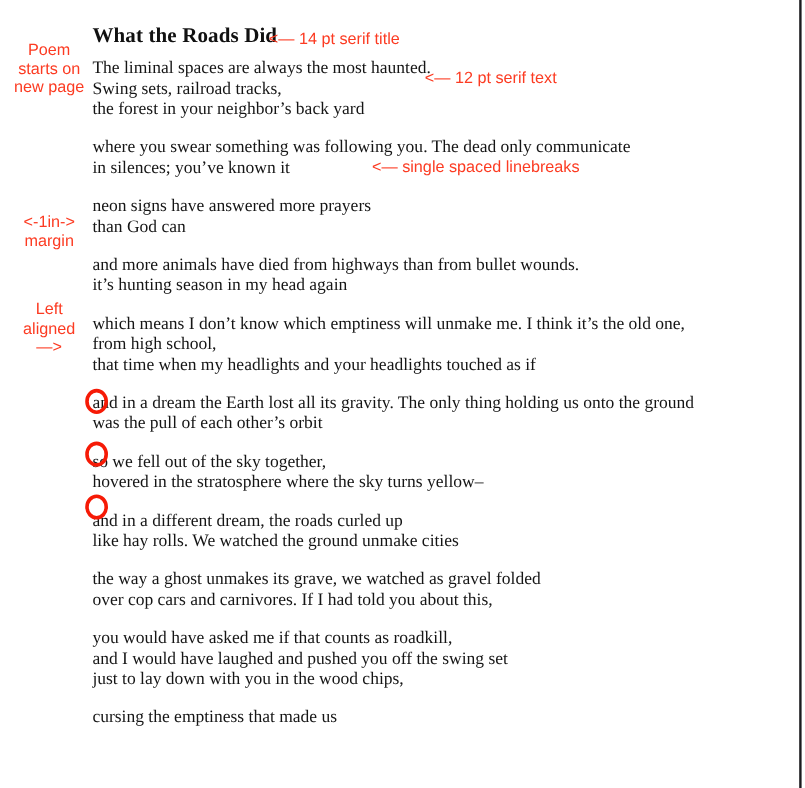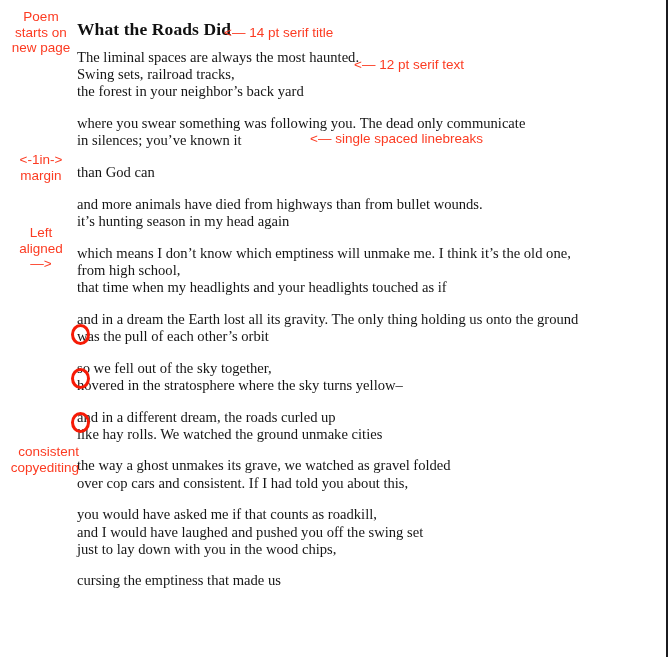--- a/index.html
+++ b/index.html
@@ -59,20 +59,21 @@
   .annot {
     position: absolute;
     font-family: "Liberation Sans", sans-serif;
     color: #fc3b22;
     font-size: 13.5px;
     line-height: 15.5px;
     white-space: nowrap;
   }
   .annot.center {
     text-align: center;
+    margin-top: 25px;
   }
   .annot.right {
     text-align: right;
   }
 
   
   .circle-mark {
     position: absolute;
     width: 19px;
     height: 21px;
@@ -97,20 +98,21 @@
       <div class="line">Swing sets, railroad tracks,</div>
       <div class="line">the forest in your neighbor’s back yard</div>
     </div>
 
     <div class="stanza">
       <div class="line">where you swear something was following you. The dead only communicate</div>
       <div class="line">in silences; you’ve known it</div>
     </div>
 
     <div class="stanza">
+      <div class="line">neon signs have answered more prayers</div>
       <div class="line">than God can</div>
     </div>
 
     <div class="stanza">
       <div class="line">and more animals have died from highways than from bullet wounds.</div>
       <div class="line">it’s hunting season in my head again</div>
     </div>
 
     <div class="stanza">
       <div class="line">which means I don’t know which emptiness will unmake me. I think it’s the old one,</div>
@@ -129,21 +131,21 @@
       <div class="line">hovered in the stratosphere where the sky turns yellow–</div>
     </div>
 
     <div class="stanza">
       <div class="line">and in a different dream, the roads curled up</div>
       <div class="line">like hay rolls. We watched the ground unmake cities</div>
     </div>
 
     <div class="stanza">
       <div class="line">the way a ghost unmakes its grave, we watched as gravel folded</div>
-      <div class="line">over cop cars and consistent. If I had told you about this,</div>
+      <div class="line">over cop cars and carnivores. If I had told you about this,</div>
     </div>
 
     <div class="stanza">
       <div class="line">you would have asked me if that counts as roadkill,</div>
       <div class="line">and I would have laughed and pushed you off the swing set</div>
       <div class="line">just to lay down with you in the wood chips,</div>
     </div>
 
     <div class="stanza">
       <div class="line">cursing the emptiness that made us</div>
@@ -169,22 +171,18 @@
     <div>&lt;-1in-&gt;</div>
     <div>margin</div>
   </div>
 
   <div class="annot center" style="left:8px; top:225px; width:66px;">
     <div>Left</div>
     <div>aligned</div>
     <div>—&gt;</div>
   </div>
 
-  <div class="annot right" style="left:0px; top:444px; width:79px;">
-    <div>consistent</div>
-    <div>copyediting</div>
-  </div>
 
   <div class="circle-mark" style="left:71px; top:324px;"></div>
   <div class="circle-mark" style="left:71px; top:368px;"></div>
   <div class="circle-mark" style="left:71px; top:412px;"></div>
 
 </div>
 
 </body></html>

